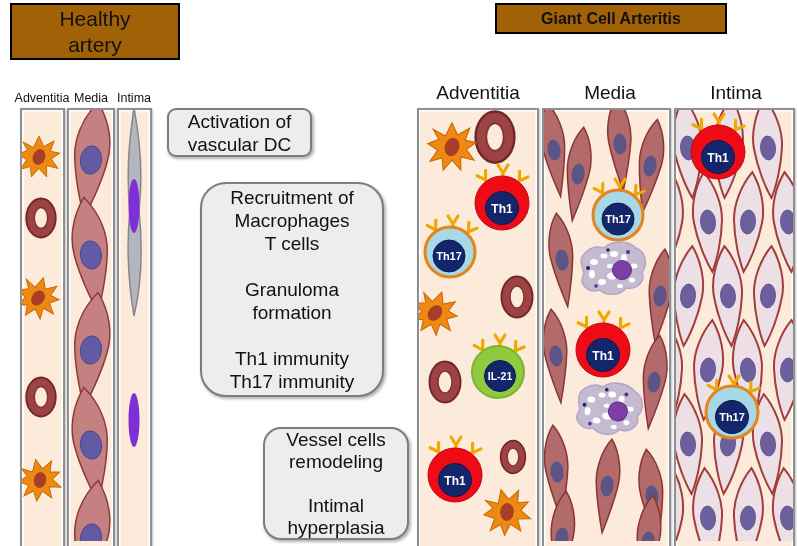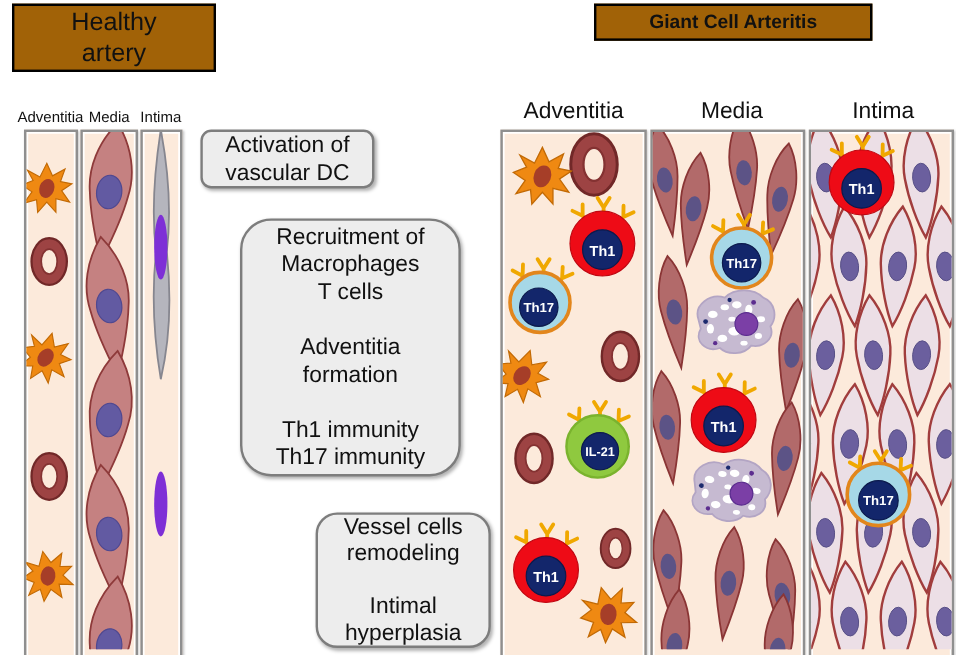--- a/index.html
+++ b/index.html
@@ -148,21 +148,21 @@
 
   <div class="process-box box-activation">
       <span>Activation of
 vascular DC</span>
     </div>
   <div class="process-box box-recruitment">
       <span>Recruitment of
 Macrophages
 T cells
 
-Adventitia
+Granuloma
 formation
 
 Th1 immunity
 Th17 immunity</span>
     </div>
   <div class="process-box box-remodeling">
       <span>Vessel cells
 remodeling
 
 Intimal

